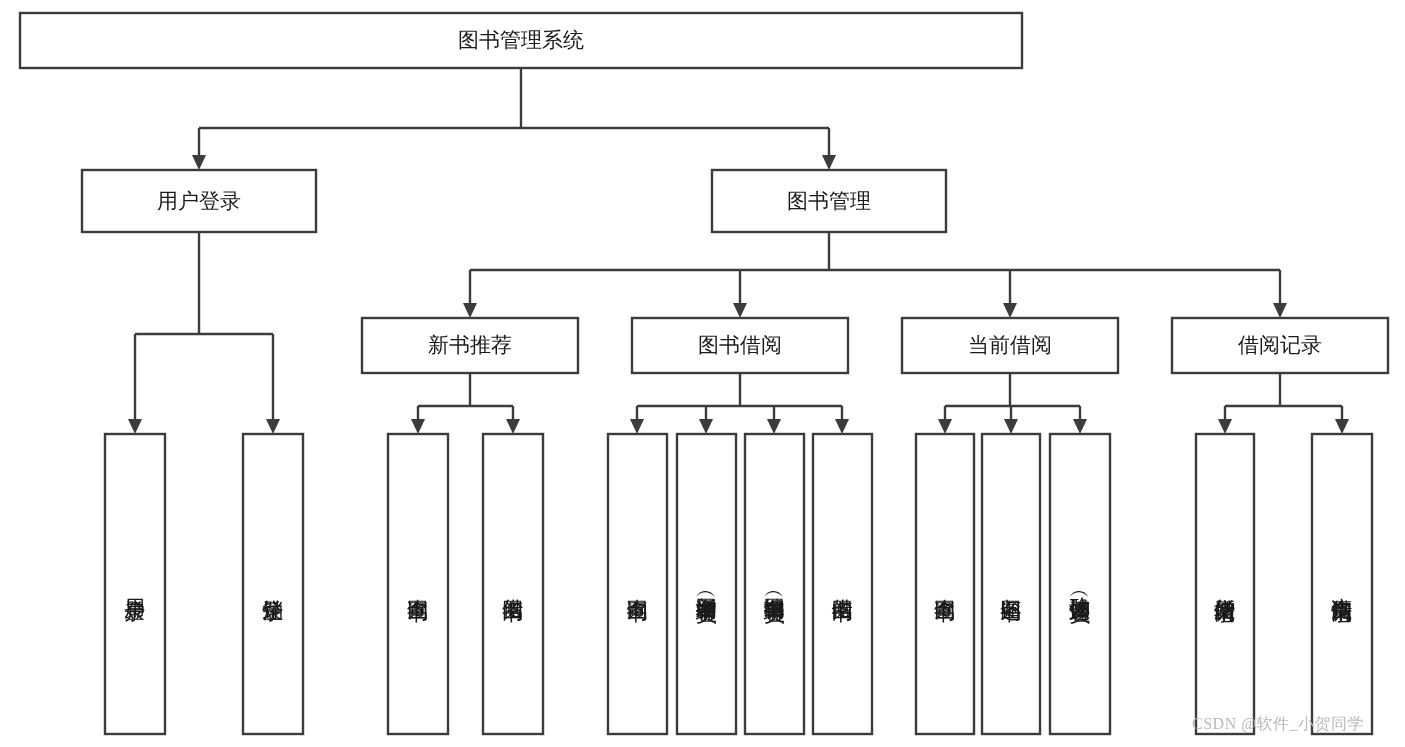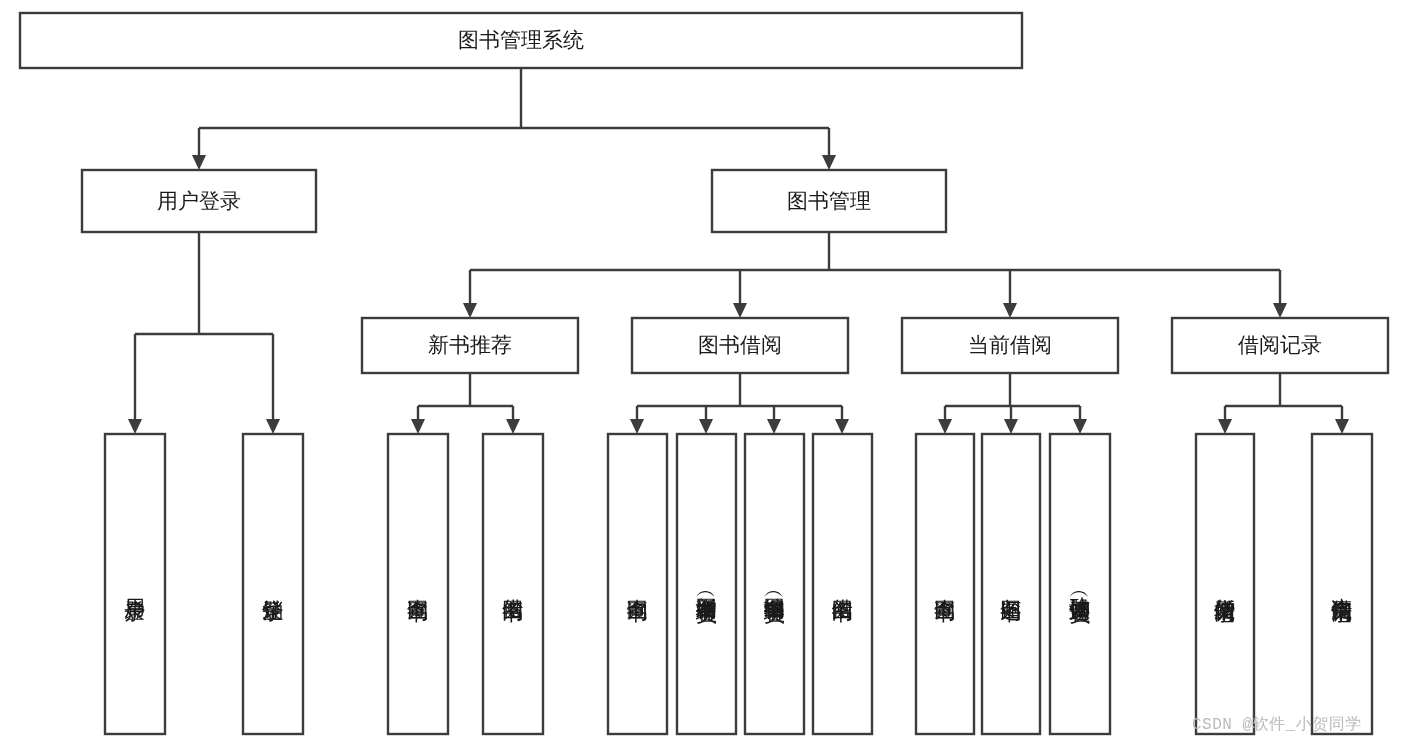--- a/index.html
+++ b/index.html
@@ -59,21 +59,21 @@
     letter-spacing: 1px;
     display: flex;
     align-items: center;
     justify-content: center;
     text-align: center;
     white-space: nowrap;
     pointer-events: none;
   }
   .watermark {
     position: absolute;
-    font-family: Liberation Mono, monospace;
+    font-family: Liberation Serif, serif;
     font-size: 16px;
     color: #b9b9b9;
     white-space: nowrap;
     letter-spacing: 0.5px;
   }
 </style>
 </head>
 <body>
 
 <div id="diagram-root">

